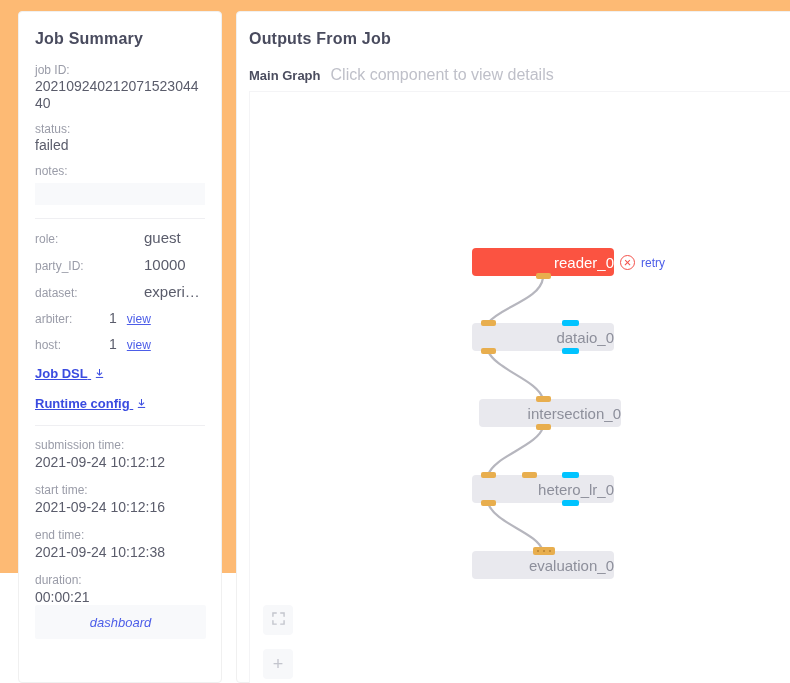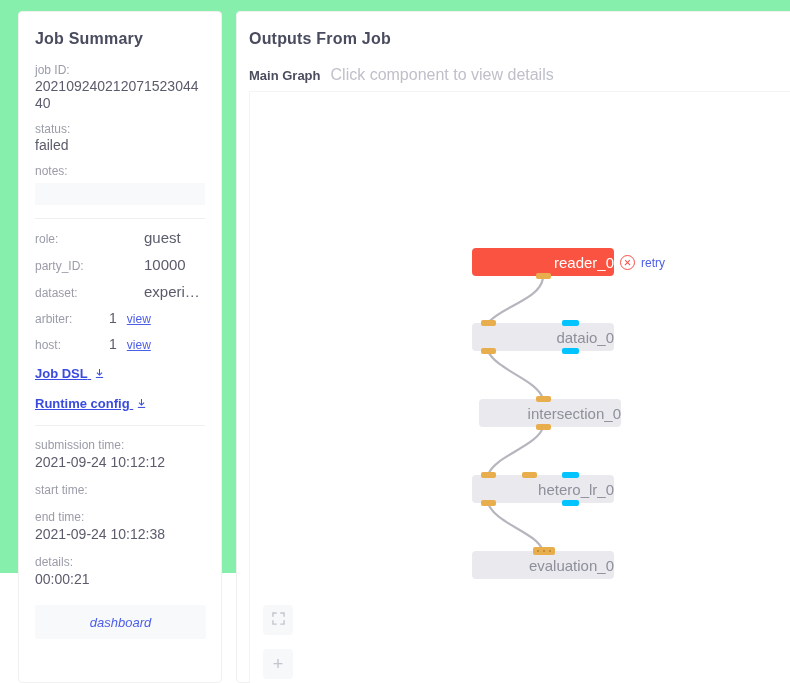--- a/index.html
+++ b/index.html
@@ -6,21 +6,21 @@
   html, body {
     margin: 0; padding: 0;
     width: 790px; height: 683px;
     background: #ffffff;
     font-family: "Liberation Sans", sans-serif;
     overflow: hidden;
   }
   .page {
     position: relative;
     width: 790px; height: 573px;
-    background: #86efac;
+    background: #fdba74;
   }
 
   
   .summary-card {
     position: absolute;
     left: 18px; top: 11px;
     width: 204px; height: 672px;
     background: #ffffff;
     border: 1px solid #f0f0f0;
     border-radius: 4px;
@@ -323,25 +323,26 @@
         </svg>
       </span>
     </a>
 
     <div class="divider"></div>
 
     <div class="time-label">submission time:</div>
     <div class="time-value">2021-09-24 10:12:12</div>
 
     <div class="time-label">start time:</div>
+    <div class="time-value">2021-09-24 10:12:16</div>
 
     <div class="time-label">end time:</div>
     <div class="time-value">2021-09-24 10:12:38</div>
 
-    <div class="time-label">details:</div>
+    <div class="time-label">duration:</div>
     <div class="time-value">00:00:21</div>
 
     <button class="dashboard-btn">dashboard</button>
   </div>
 
   <div class="outputs-card">
 
     <div class="outputs-title">Outputs From Job</div>
 
     <div class="tabbar">

